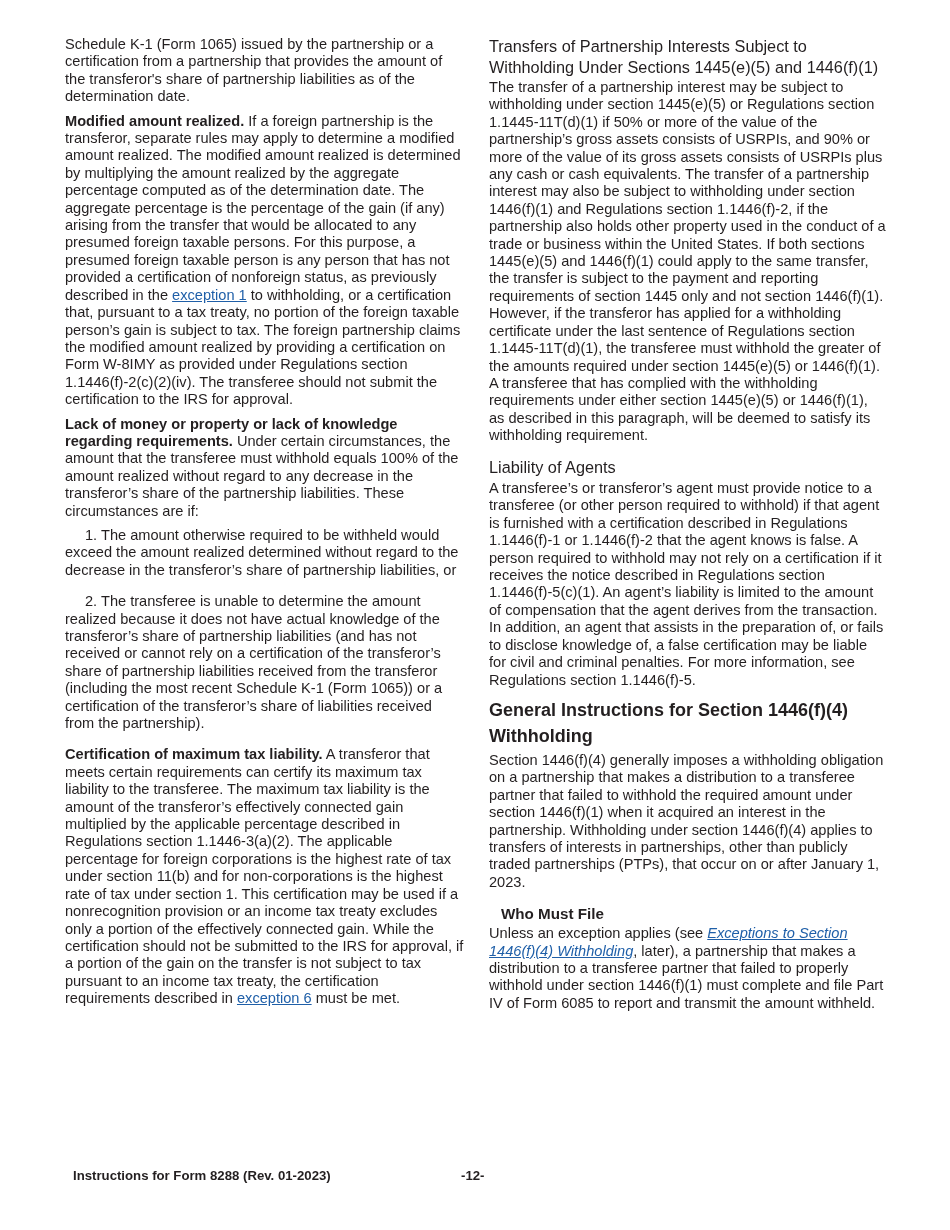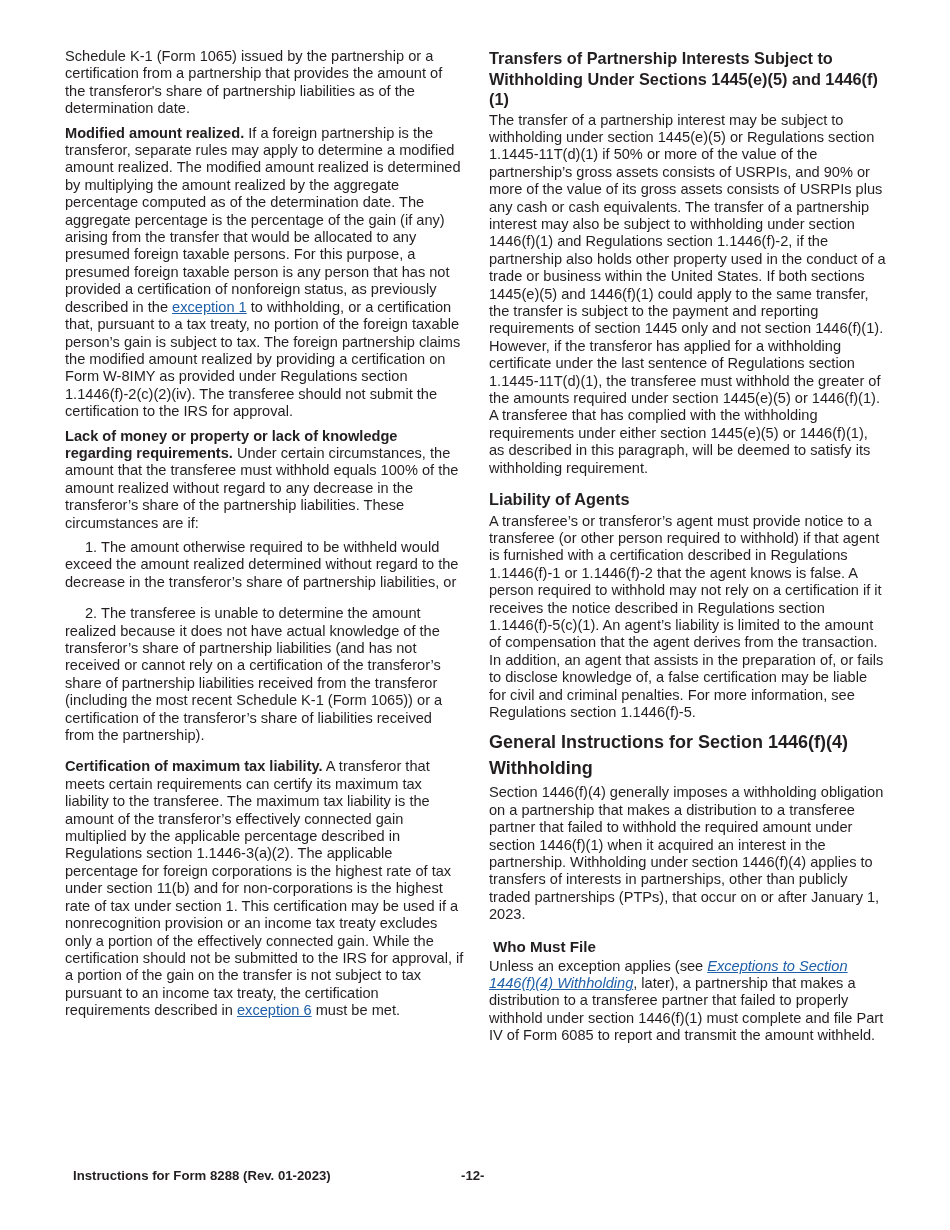--- a/index.html
+++ b/index.html
@@ -1,42 +1,42 @@
 <!DOCTYPE html>
 <html><head>
 <meta charset="utf-8">
 <style>
   html, body { margin: 0; padding: 0; background: #ffffff; }
   body {
     width: 950px; height: 1230px; position: relative; overflow: hidden;
     font-family: "Liberation Sans", sans-serif; color: #231f20;
   }
   .col {
-    position: absolute; top: 48px; width: 400px;
+    position: absolute; top: 36px; width: 400px;
     font-size: 14.6px; line-height: 17.4px;
   }
   .col.left { left: 65px; }
   .col.right { left: 489px; width: 398px; }
   p { margin: 0 0 7px 0; }
   .lead { font-weight: bold; }
   .li { text-indent: 20px; margin-bottom: 14px; }
   a.link { color: #1f5fa8; }
   a.link.em { font-style: italic; }
   h3 {
-    font-size: 16.3px; line-height: 20.5px; font-weight: bold;
+    font-size: 16.3px; line-height: 20.5px; font-weight: normal;
     margin: 0 0 2px 0;
   }
   h3.plain { margin-top: 12px; margin-bottom: 3px; }
   h2 {
     font-size: 18px; line-height: 26px; font-weight: bold;
     margin: 8px 0 3px 0;
   }
   h4 {
     font-size: 15.2px; line-height: 19px; font-weight: bold;
-    margin: 13px 0 2px 4px;
+    margin: 13px 0 2px 12px;
   }
   .footer {
     position: absolute; top: 1168px; left: 65px; width: 820px;
     font-size: 13.2px; font-weight: bold; padding-left: 8px;
   }
   .footer .page { position: absolute; left: 396px; top: 0; }
 </style>
 </head>
 <body>
 

